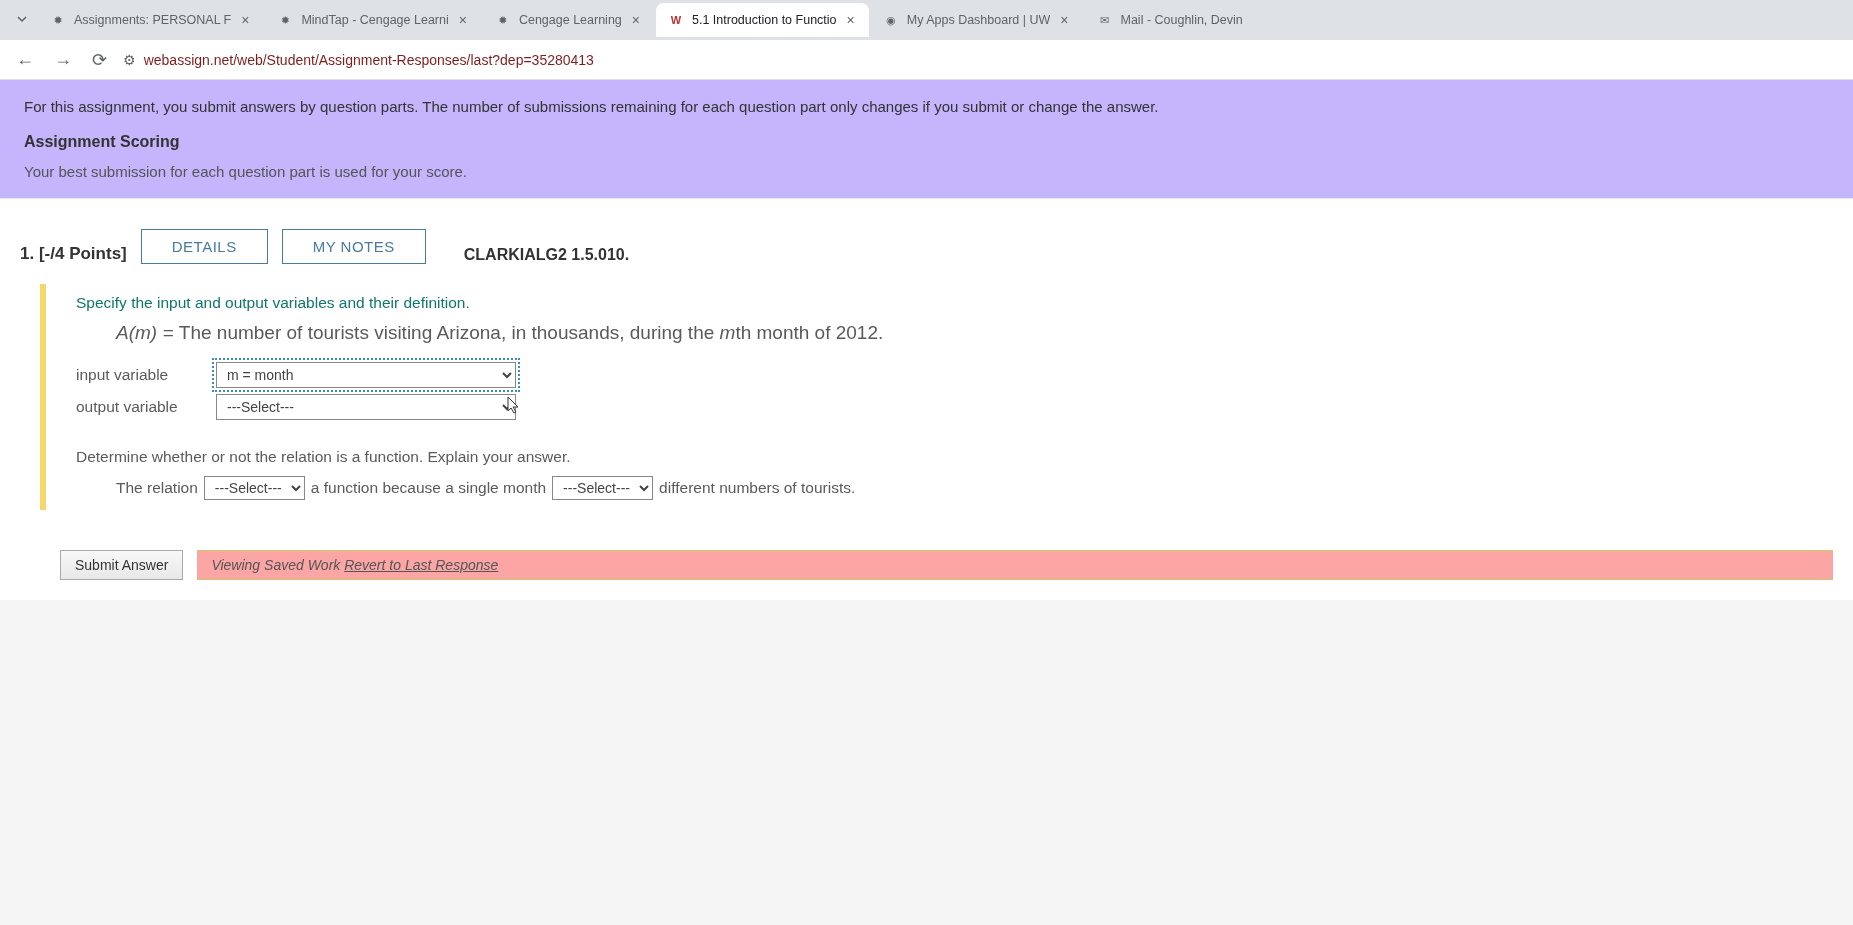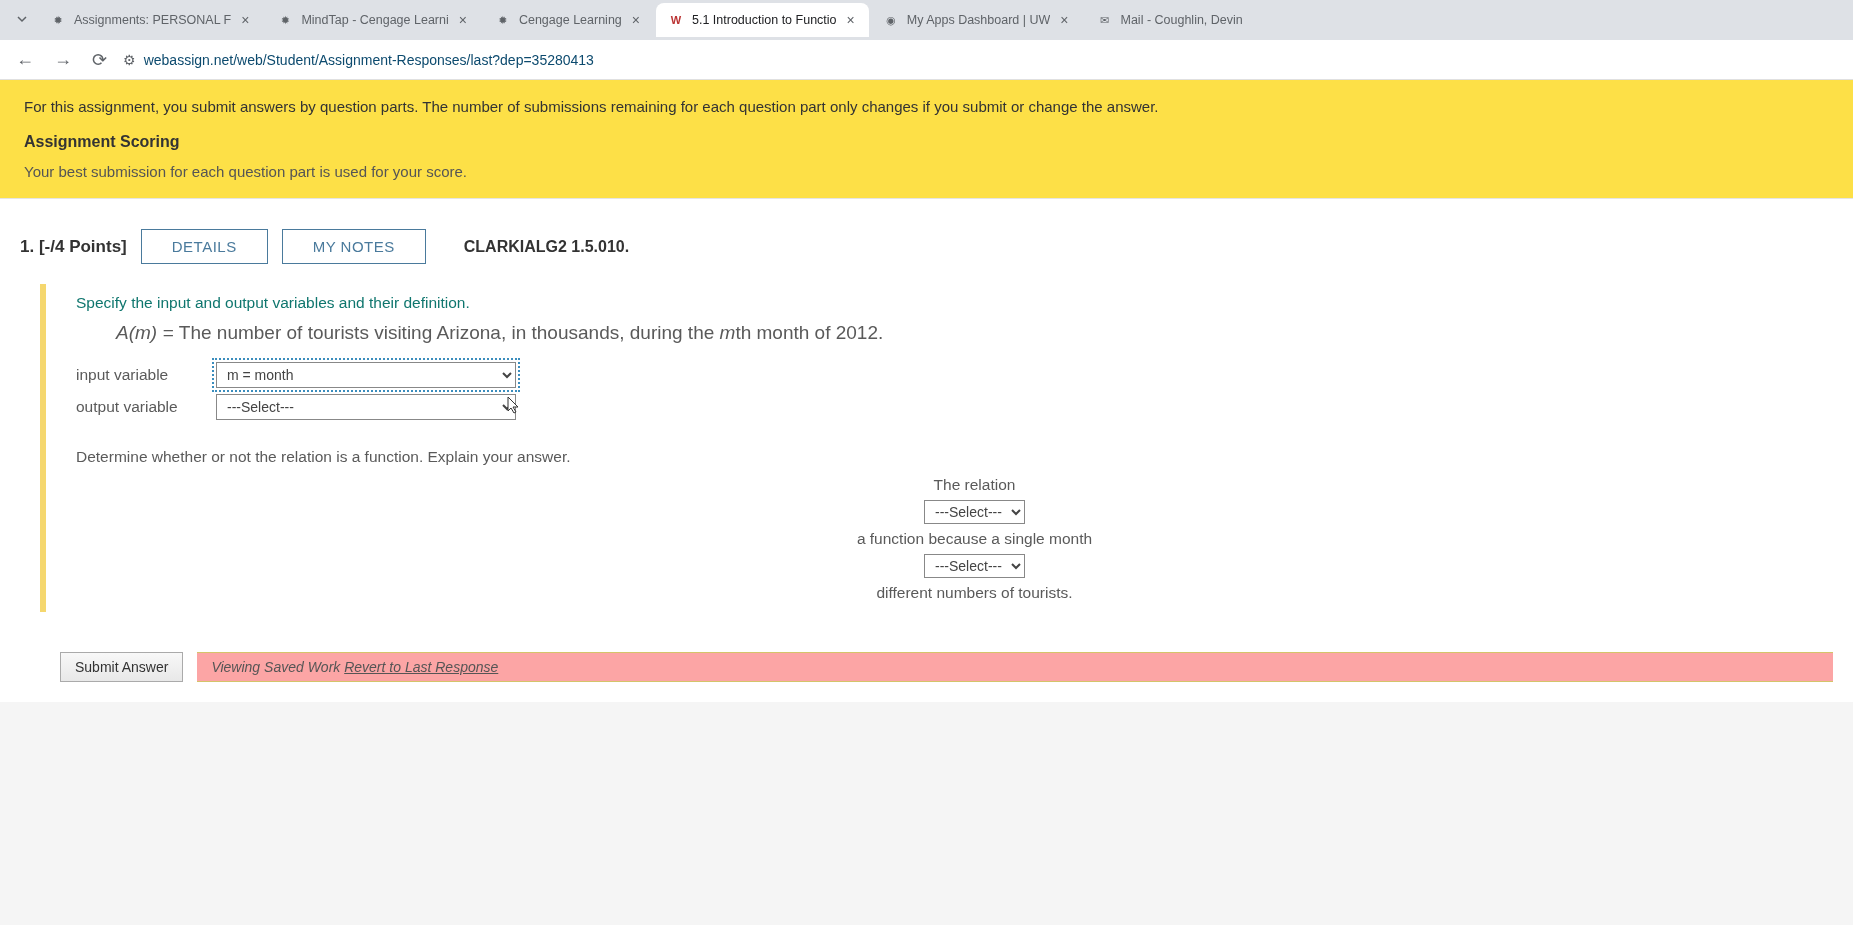--- a/index.html
+++ b/index.html
@@ -81,32 +81,32 @@
       align-items: center;
       gap: 8px;
       flex: 1;
       font-size: 14px;
       color: #5f6368;
     }
     .site-icon {
       font-size: 14px;
     }
     .url-text {
-      color: #0c4a6e;
+      color: #7f1d1d;
     }
     
     
     .page-content {
       background: #fff;
     }
     
     .info-box {
       padding: 18px 24px;
       border-bottom: 1px solid #e5e5e5;
-      background: #fde047;
+      background: #c4b5fd;
     }
     .info-text {
       font-size: 15px;
       color: #333;
       margin-bottom: 18px;
     }
     .scoring-header {
       font-size: 16px;
       font-weight: bold;
       color: #333;
@@ -116,21 +116,21 @@
       font-size: 15px;
       color: #555;
     }
     
     
     .question-wrap {
       padding: 30px 20px 20px 20px;
     }
     .question-header {
       display: flex;
-      align-items: center;
+      align-items: flex-end;
       gap: 14px;
       margin-bottom: 20px;
     }
     .question-number {
       font-size: 17px;
       font-weight: bold;
       color: #333;
     }
     .btn-outline {
       border: 1.5px solid #4a7a9c;
@@ -213,21 +213,20 @@
       margin-bottom: 10px;
     }
     .relation-line {
       font-size: 15.5px;
       color: #5a5a5a;
       margin-left: 40px;
       display: flex;
       align-items: center;
       gap: 6px;
       flex-wrap: wrap;
-      flex-direction: column;
     }
     
     
     .submit-row {
       display: flex;
       align-items: flex-start;
       margin-top: 40px;
       margin-left: 40px;
     }
     .submit-btn {

